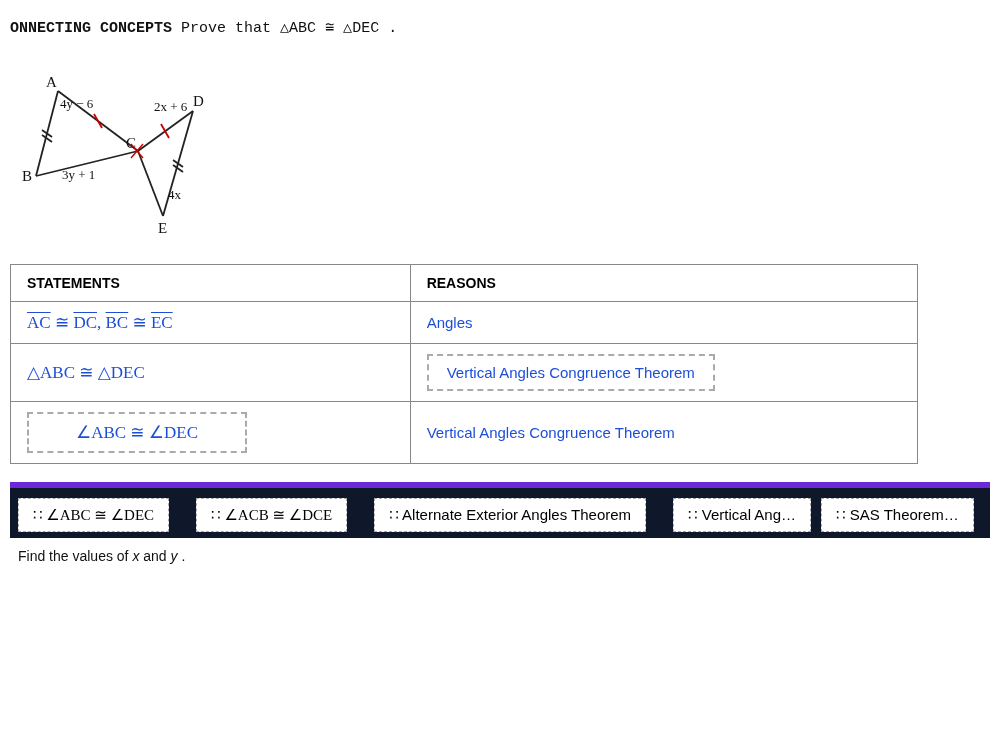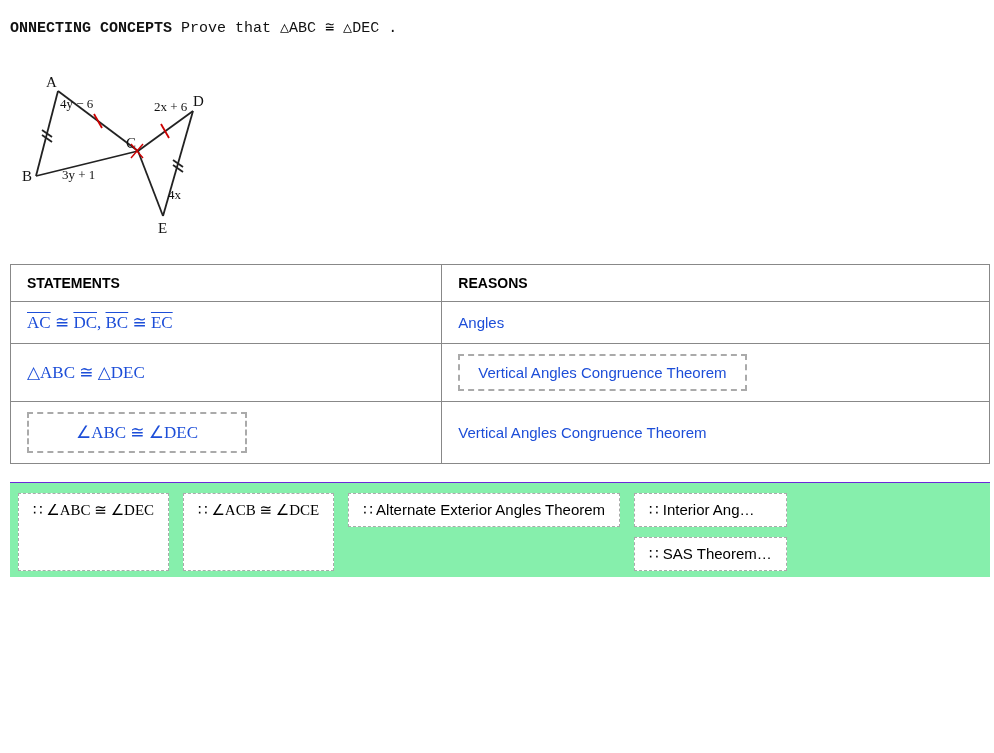--- a/index.html
+++ b/index.html
@@ -29,21 +29,21 @@
     }
 
     
     .diagram-area {
       margin-bottom: 18px;
       padding-left: 8px;
     }
 
     
     .proof-table {
-      width: 980px;
+      width: 908px;
       border-collapse: collapse;
       border: 1.5px solid #888;
       margin-bottom: 18px;
     }
     .proof-table th, .proof-table td {
       border: 1.5px solid #888;
       padding: 10px 16px;
       vertical-align: middle;
     }
     .proof-table th {
@@ -68,41 +68,41 @@
       display: inline-block;
       padding: 8px 28px;
       text-align: center;
       min-width: 220px;
     }
 
     
     .bank-area {
       display: flex;
       flex-wrap: wrap;
-      gap: 14px;
+      gap: 27px;
       padding: 10px 8px 6px 8px;
-      background: #86efac;
-      border-top: 1px solid #6d28d9;
+      background: #0f172a;
+      border-top: 6px solid #6d28d9;
       width: 980px;
     }
     .bank-item {
       border: 1.5px dashed #aaa;
       padding: 7px 14px;
       font-size: 15px;
       background: #fff;
       cursor: pointer;
       white-space: nowrap;
       font-family: 'Times New Roman', Times, serif;
     }
     .bank-item-sans {
       font-family: Arial, sans-serif;
     }
     .bank-col {
       display: flex;
-      flex-direction: column;
+      flex-direction: row;
       gap: 10px;
     }
 
     
     .bottom-note {
       font-size: 14px;
       font-family: Arial, sans-serif;
       margin-top: 10px;
       color: #111;
       padding-left: 8px;
@@ -227,22 +227,25 @@
     </div>
 
     <div class="bank-col">
       <div class="bank-item bank-item-sans">
         <span>∷ Alternate Exterior Angles Theorem</span>
       </div>
     </div>
 
     <div class="bank-col">
       <div class="bank-item bank-item-sans">
-        ∷ Interior Ang…
+        ∷ Vertical Ang…
       </div>
       <div class="bank-item bank-item-sans">
         ∷ SAS Theorem…
       </div>
     </div>
   </div>
 
+  <div class="bottom-note">
+    Find the values of <em>x</em> and <em>y</em> .
+  </div>
 
 </div>
 
 </body></html>

